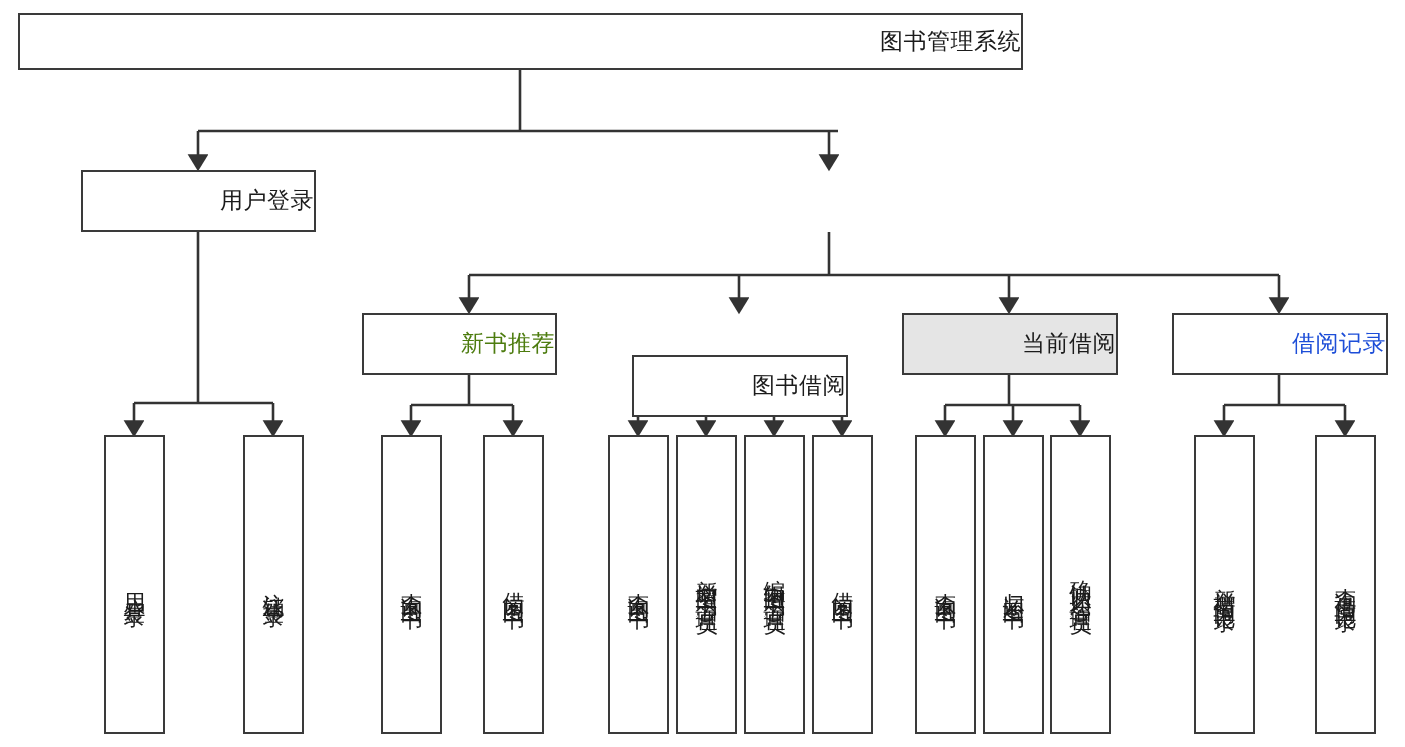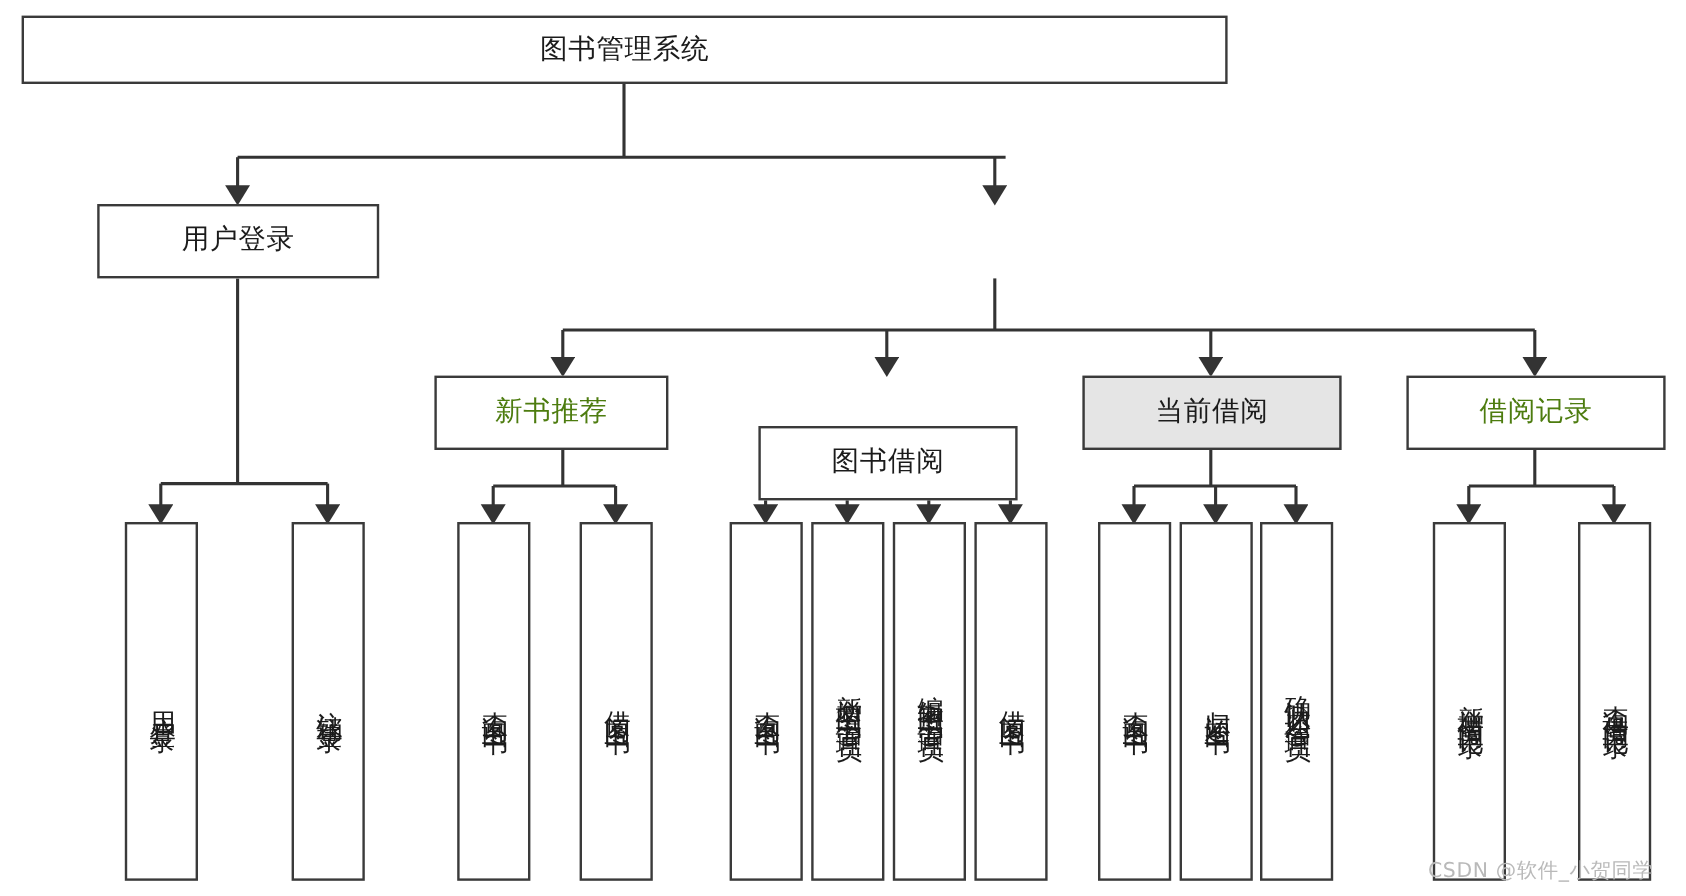--- a/index.html
+++ b/index.html
@@ -27,21 +27,21 @@
     height: 747px;
     pointer-events: none;
   }
   .node {
     position: absolute;
     box-sizing: border-box;
     background: #ffffff;
     border: 2px solid #3a3a3a;
     display: flex;
     align-items: center;
-    justify-content: center;
+    justify-content: flex-end;
     color: #1b1b1b;
   }
   .node .lbl {
     display: block;
     line-height: 1.18;
     letter-spacing: 0.5px;
     white-space: pre;
   }
   
   .node.horiz .lbl {
@@ -137,21 +137,21 @@
 
   <div class="node horiz" style="left: 362px; top: 313px; width: 195px; height: 62px; border-color: rgb(58, 58, 58); color: #4d7c0f; background: rgb(255, 255, 255);">
     <span class="lbl">新书推荐</span>
   </div>
   <div class="node horiz" style="left: 632px; top: 313px; width: 216px; height: 62px; border-color: rgb(58, 58, 58); color: rgb(27, 27, 27); background: rgb(255, 255, 255); margin-top: 42px;">
     <span class="lbl">图书借阅</span>
   </div>
   <div class="node horiz" style="left: 902px; top: 313px; width: 216px; height: 62px; border-color: rgb(58, 58, 58); color: rgb(27, 27, 27); background: #e5e5e5;">
     <span class="lbl">当前借阅</span>
   </div>
-  <div class="node horiz" style="left: 1172px; top: 313px; width: 216px; height: 62px; border-color: rgb(58, 58, 58); color: #4d7c0f; background: rgb(255, 255, 255);">
+  <div class="node horiz" style="left: 1172px; top: 313px; width: 216px; height: 62px; border-color: rgb(58, 58, 58); color: #1d4ed8; background: rgb(255, 255, 255);">
     <span class="lbl">借阅记录</span>
   </div>
 
   <div class="node leaf" style="left: 104px; top: 435px; width: 61px; height: 299px; border-color: rgb(58, 58, 58); color: rgb(27, 27, 27); background: rgb(255, 255, 255);">
     <span class="lbl">用户登录</span>
   </div>
   <div class="node leaf" style="left: 243px; top: 435px; width: 61px; height: 299px; border-color: rgb(58, 58, 58); color: rgb(27, 27, 27); background: rgb(255, 255, 255);">
     <span class="lbl">注销登录</span>
   </div>
   <div class="node leaf" style="left: 381px; top: 435px; width: 61px; height: 299px; border-color: rgb(58, 58, 58); color: rgb(27, 27, 27); background: rgb(255, 255, 255);">
@@ -181,14 +181,13 @@
   <div class="node leaf" style="left: 1050px; top: 435px; width: 61px; height: 299px; border-color: rgb(58, 58, 58); color: rgb(27, 27, 27); background: rgb(255, 255, 255);">
     <span class="lbl">确认归还（管理员）</span>
   </div>
   <div class="node leaf" style="left: 1194px; top: 435px; width: 61px; height: 299px; border-color: rgb(58, 58, 58); color: rgb(27, 27, 27); background: rgb(255, 255, 255);">
     <span class="lbl">新增借阅记录</span>
   </div>
   <div class="node leaf" style="left: 1315px; top: 435px; width: 61px; height: 299px; border-color: rgb(58, 58, 58); color: rgb(27, 27, 27); background: rgb(255, 255, 255);">
     <span class="lbl">查询借阅记录</span>
   </div>
 
-  <div class="watermark" style="left: 1190px; top: 714px; color: rgb(185, 185, 185);">CSDN @软件_小贺同学</div>
 </div>
 
 </body></html>

